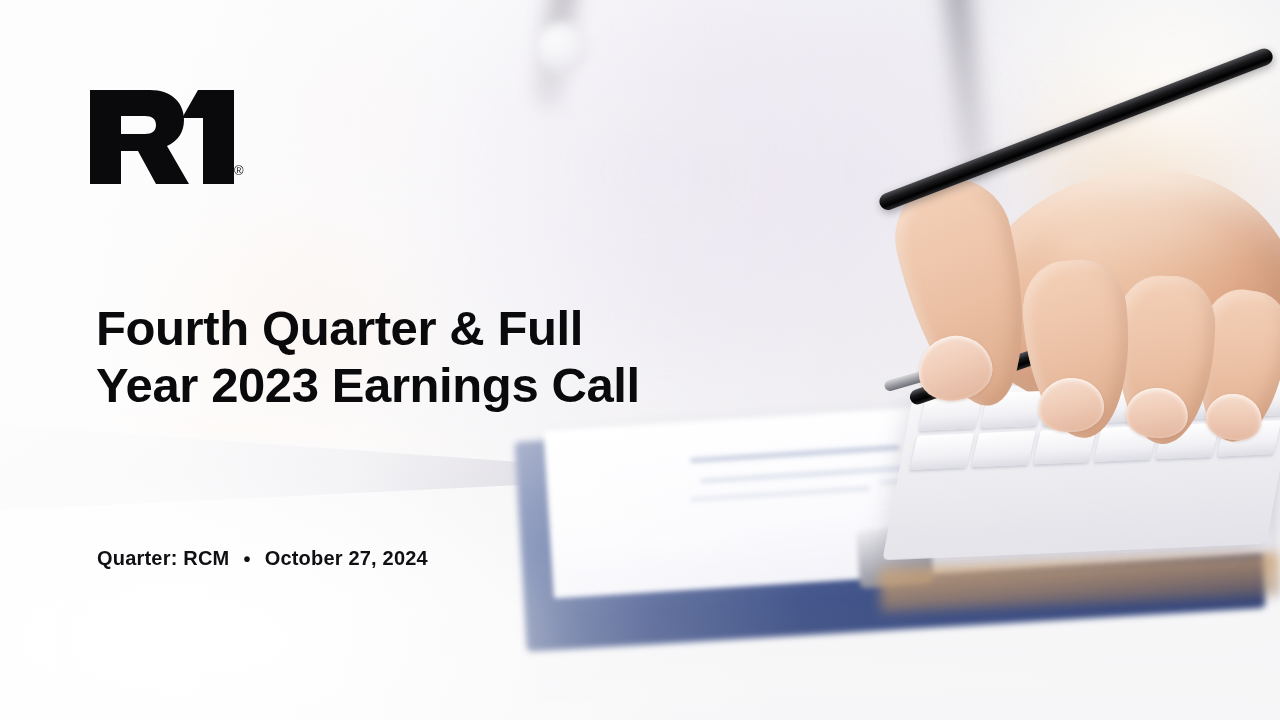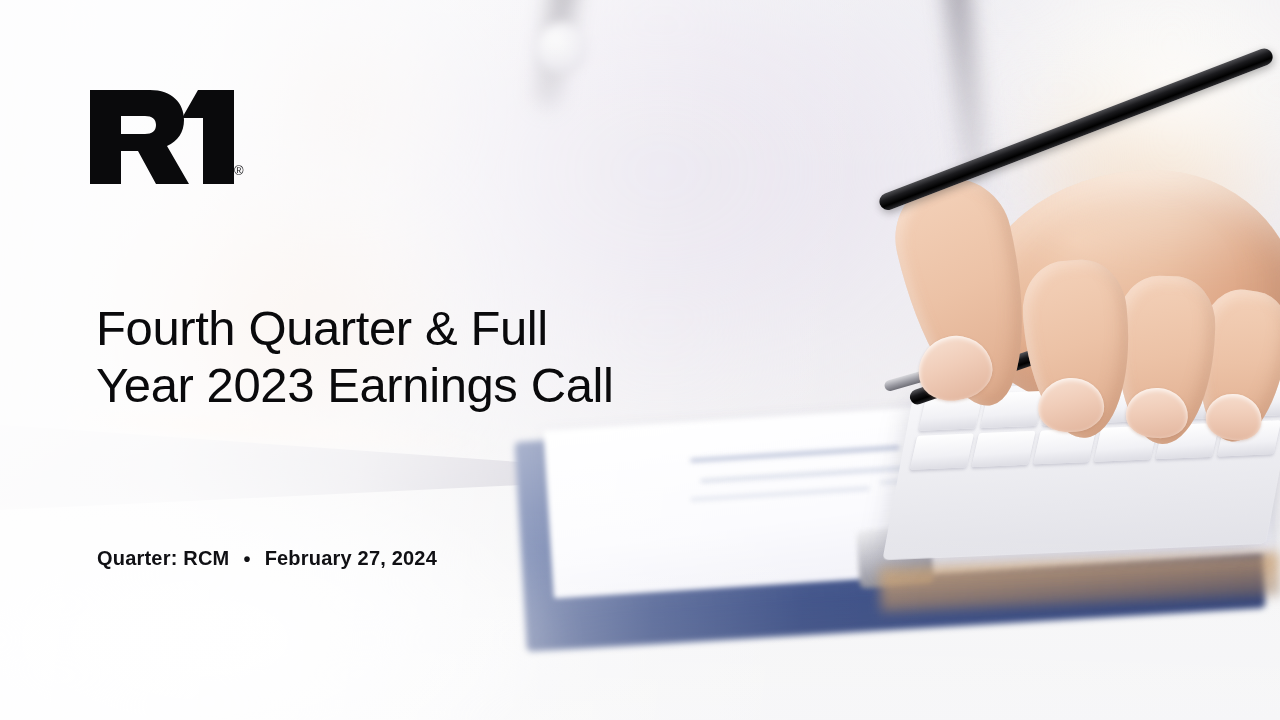--- a/index.html
+++ b/index.html
@@ -381,21 +381,21 @@
     color: #17171a;
     line-height: 1;
   }
 
   .title {
     position: absolute;
     left: 96px;
     top: 300px;
     margin: 0;
     font-size: 49px;
-    font-weight: 400;
+    font-weight: 700;
     line-height: 1.17;
     letter-spacing: -0.4px;
     color: #0a0a0c;
     white-space: pre-line;
     text-shadow: 0 1px 2px rgba(255,255,255,0.65);
   }
 
   .subtitle {
     position: absolute;
     left: 97px;
@@ -498,17 +498,17 @@
       </svg>
       <span class="logo-reg">®</span>
     </div>
 
     <h1 class="title">Fourth Quarter &amp; Full
 Year 2023 Earnings Call</h1>
 
     <div class="subtitle">
       <span>Quarter: RCM</span>
       <span class="sub-sep">•</span>
-      <span>February 27, 2024</span>
+      <span>October 27, 2024</span>
     </div>
 
   </div>
 </div>
 
 </body></html>

